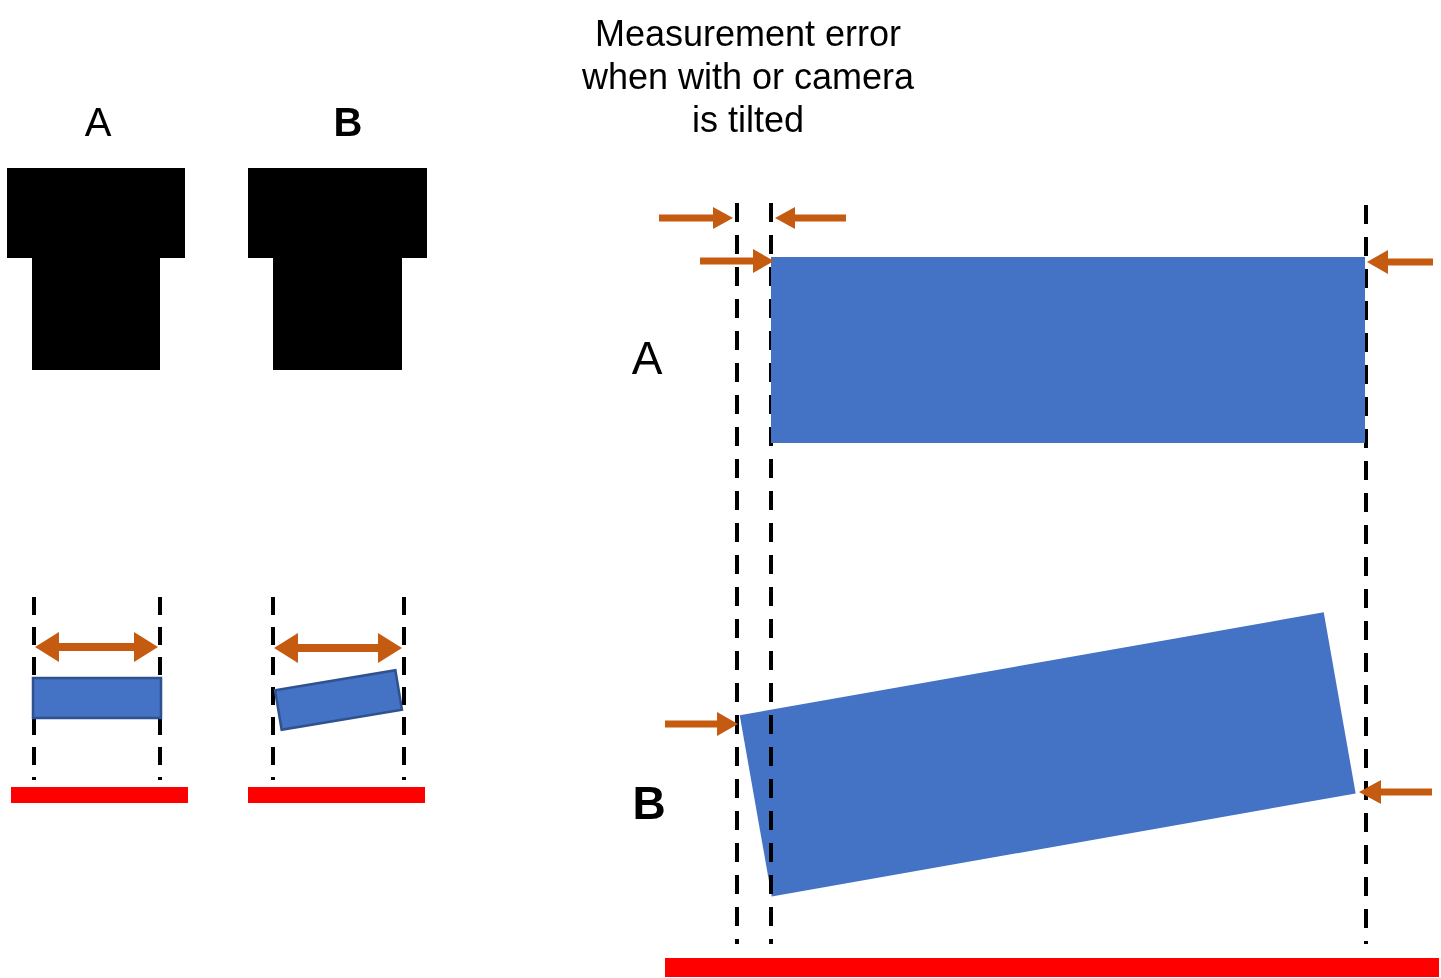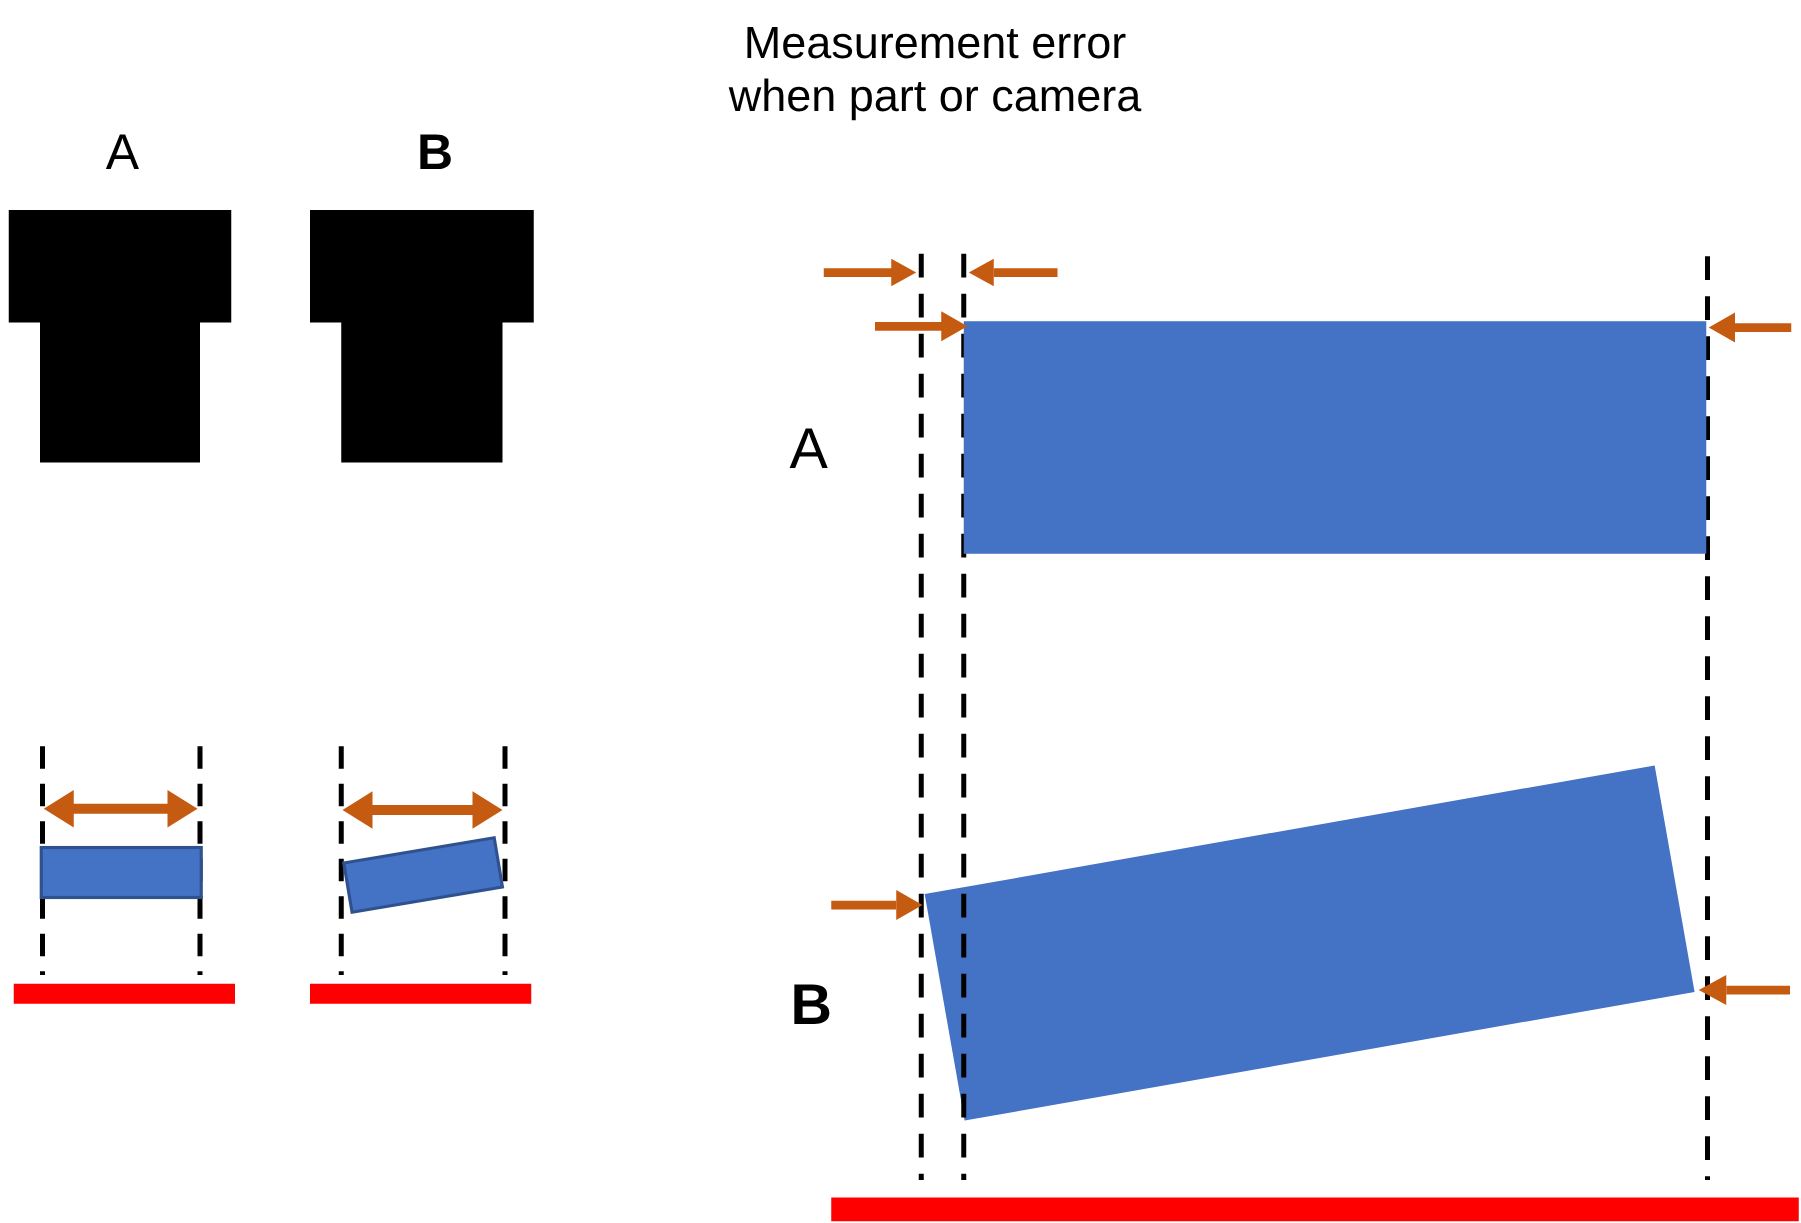--- a/index.html
+++ b/index.html
@@ -100,21 +100,22 @@
       <polygon points="274,648 298,633 298,663" style="fill:var(--color-orange,#C55A11)"></polygon>
       <polygon points="402,648 378,633 378,663" style="fill:var(--color-orange,#C55A11)"></polygon>
     </g>
 
     <path d="M7,168 H185 V258 H160 V370 H32 V258 H7 Z" style="fill:var(--color-ink,#000)"></path>
     <path d="M248,168 H427 V258 H402 V370 H273 V258 H248 Z" style="fill:var(--color-ink,#000)"></path>
   </svg>
 
   <div class="title">
     <span>Measurement error</span>
-    <span>when part or camera</span>
+    <span>when with or camera</span>
+    <span>is tilted</span>
   </div>
 
   <div class="lbl lbl-left-a">A</div>
   <div class="lbl lbl-left-b">B</div>
   <div class="lbl lbl-right-a">A</div>
   <div class="lbl lbl-right-b">B</div>
 
 </div>
 
 </body></html>

